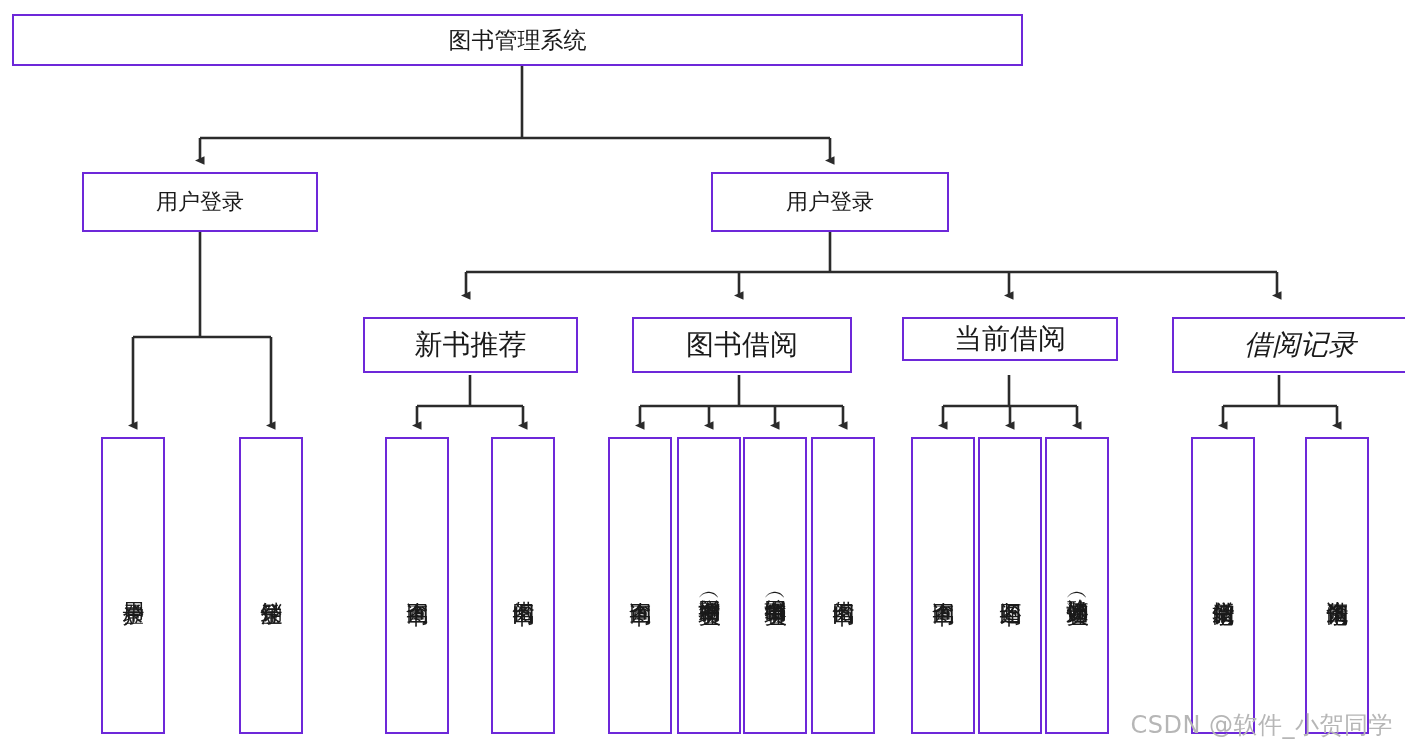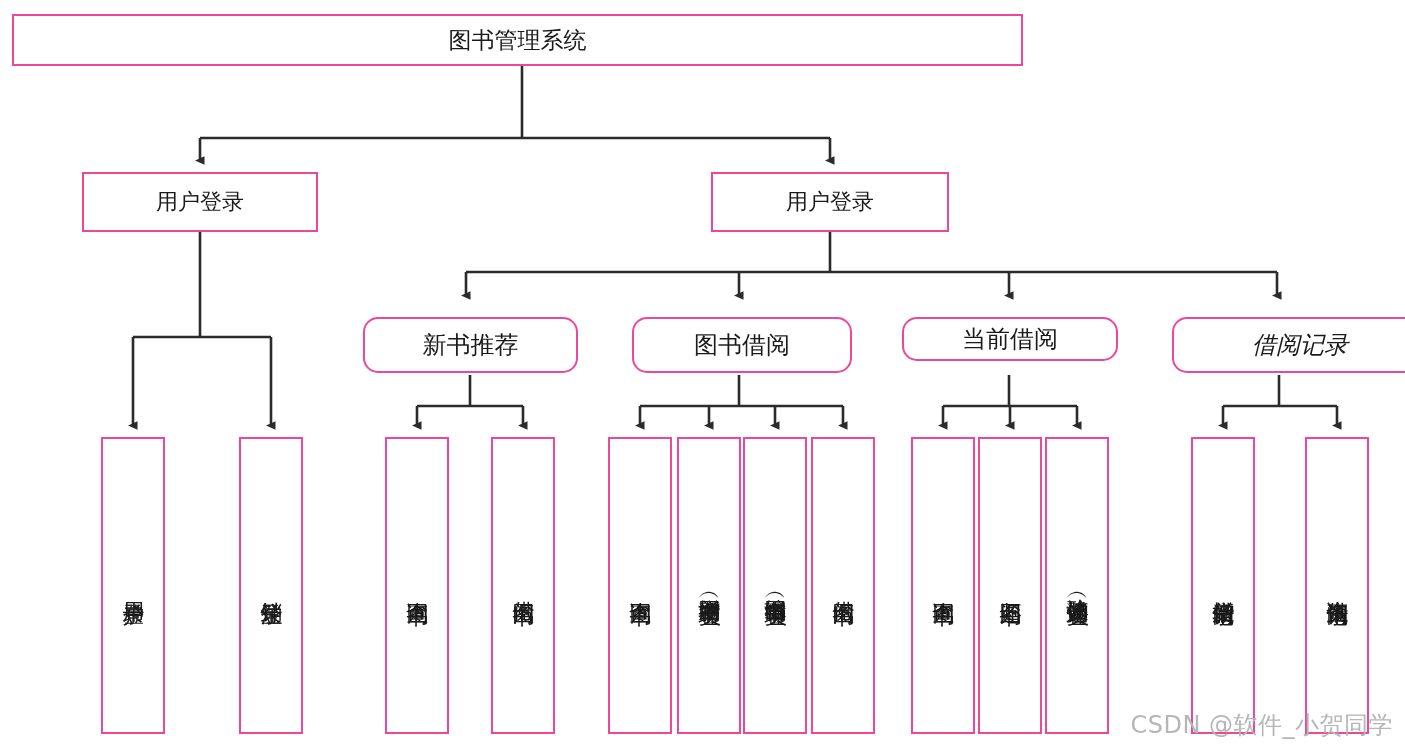--- a/index.html
+++ b/index.html
@@ -22,35 +22,34 @@
     left: 0;
     top: 0;
     width: 1405px;
     height: 747px;
     pointer-events: none;
   }
   .node {
     position: absolute;
     box-sizing: border-box;
     background: #ffffff;
-    border: 2px solid #ec4899;
+    border: 2px solid #6d28d9;
     display: flex;
     align-items: center;
     justify-content: center;
     color: #1a1a1a;
   }
   .node.root {
     font-size: 23px;
   }
   .node.lvl2 {
     font-size: 22px;
   }
   .node.lvl3 {
-    font-size: 24px;
-    border-radius: 15px;
+    font-size: 28px;
   }
   .node.leaf {
     font-size: 22px;
     line-height: 1.22;
     writing-mode: vertical-rl;
     text-orientation: upright;
     letter-spacing: 1px;
     padding: 6px 0;
   }
   .node .label {

